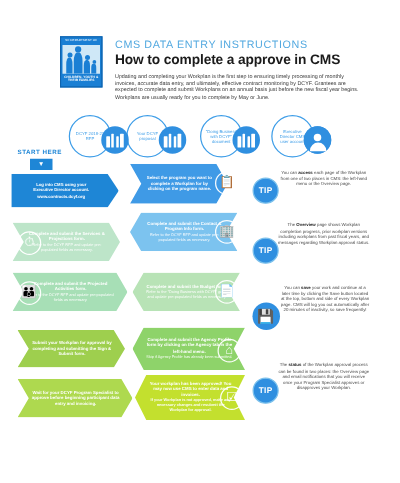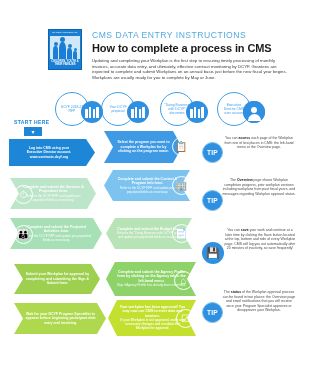--- a/index.html
+++ b/index.html
@@ -153,21 +153,21 @@
         <span class="logo-fig f2"></span>
           <span class="logo-head h2"></span>
         <span class="logo-fig f3"></span>
           <span class="logo-head h3"></span>
         <span class="logo-fig f4"></span>
           <span class="logo-head h4"></span>
       </div>
       <div class="logo-bot">CHILDREN, YOUTH &amp; THEIR FAMILIES</div>
     </div>
     <div class="eyebrow">CMS DATA ENTRY INSTRUCTIONS</div>
-    <div class="title">How to complete a process in CMS</div>
+    <div class="title">How to complete a approve in CMS</div>
     <div class="intro">Updating and completing your Workplan is the first step to ensuring timely processing of monthly invoices, accurate data entry, and ultimately, effective contract monitoring by DCYF. Grantees are expected to complete and submit Workplans on an annual basis just before the new fiscal year begins. Workplans are usually ready for you to complete by May or June.</div>
   </div>
 
   <div class="need-row">
     <div class="need n1">DCYF 2018-23 RFP</div>
     <div class="need n2">Your DCYF proposal</div>
     <div class="need n3">"Doing Business with DCYF" document</div>
     <div class="need n4">Executive Director CMS user account</div>
 
     <div class="need-icon i1">

